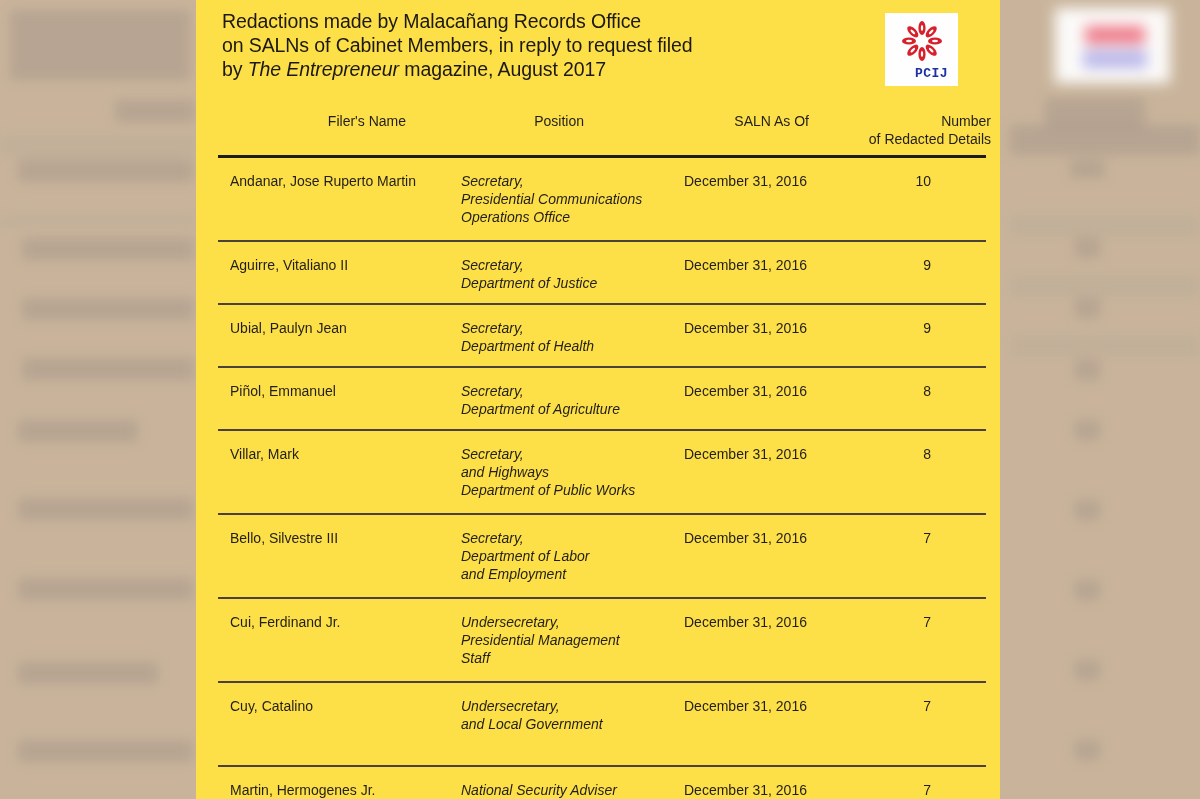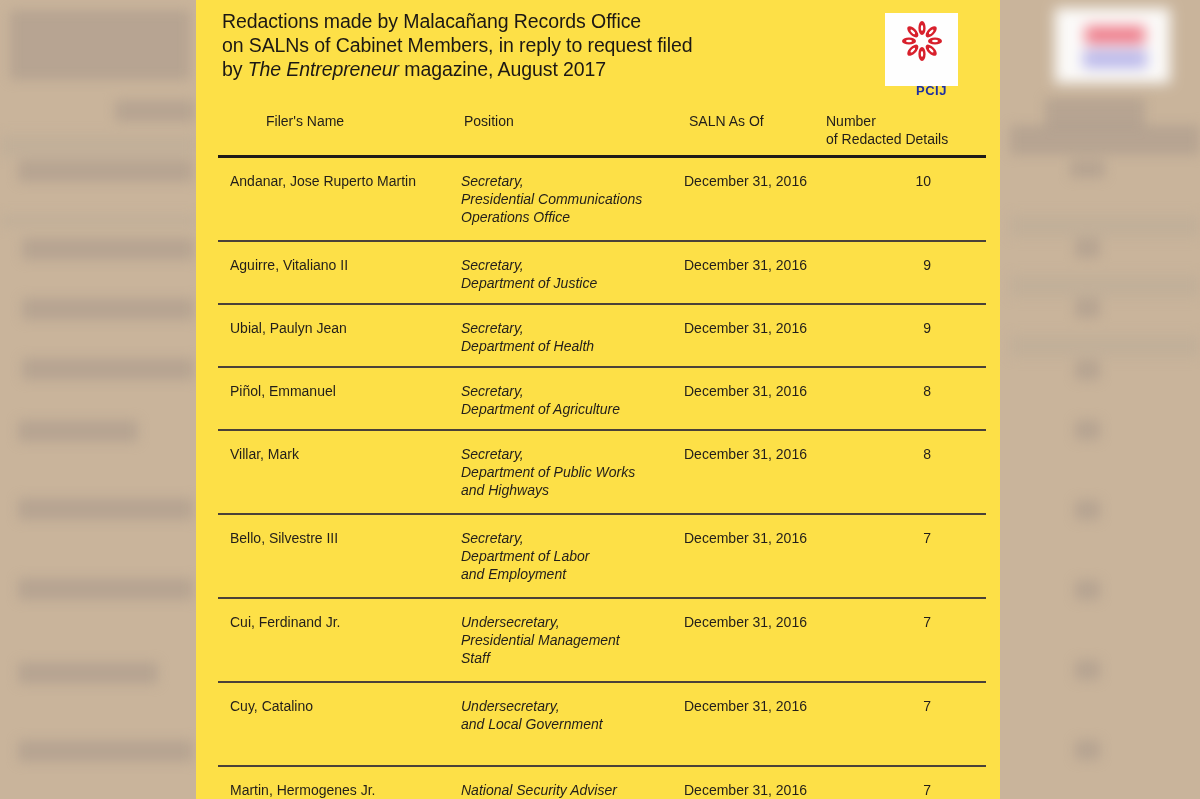--- a/index.html
+++ b/index.html
@@ -26,27 +26,27 @@
       font-size: 19.5px; line-height: 24px; font-weight: normal; color: #1c1814;
       letter-spacing: -0.1px;
     }
     .title i { font-style: italic; }
     .logo {
       position: absolute; left: 689px; top: 13px; width: 73px; height: 73px;
       background: #fefefe;
     }
     .logo svg { position: absolute; left: 16px; top: 6px; }
     .logo .logo-text {
-      position: absolute; left: 0; width: 93px; top: 70px; text-align: center;
-      font-family: Liberation Sans, sans-serif; font-weight: bold; font-size: 13px; color: #1d2fa3;
+      position: absolute; left: 0; width: 93px; top: 53px; text-align: center;
+      font-family: Liberation Mono, monospace; font-weight: bold; font-size: 13px; color: #1d2fa3;
       letter-spacing: 0.5px;
     }
 
     .thead { position: absolute; top: 112px; left: 0; width: 804px; font-size: 14px; color: #221e1a; }
-    .thead div { position: absolute; text-align: left; line-height: 18px; }
+    .thead div { position: absolute; text-align: right; line-height: 18px; }
     .h-name { left: 70px; width: 140px; }
     .h-pos  { left: 268px; width: 120px; }
     .h-saln { left: 493px; width: 120px; }
     .h-num  { left: 630px; width: 165px; }
 
     .rule-thick { position: absolute; left: 22px; top: 155px; width: 768px; height: 3px; background: #1f1b17; }
     .row { position: absolute; left: 0; width: 804px; font-size: 14px; line-height: 18px; color: #221e1a; }
     .row .c-name { position: absolute; left: 34px; top: 0; width: 230px; }
     .row .c-pos  { position: absolute; left: 265px; top: 0; width: 220px; }
     .row .c-pos span { display: block; font-style: italic; }
@@ -180,22 +180,22 @@
     </div>
     <div class="c-saln">December 31, 2016</div>
     <div class="c-num">8</div>
   </div>
   <div class="rule" style="top:429px;"></div>
 
   <div class="row" style="top:445px;">
     <div class="c-name">Villar, Mark</div>
     <div class="c-pos">
       <span>Secretary,</span>
+      <span>and Highways</span>
       <span>Department of Public Works</span>
-      <span>and Highways</span>
     </div>
     <div class="c-saln">December 31, 2016</div>
     <div class="c-num">8</div>
   </div>
   <div class="rule" style="top:513px;"></div>
 
   <div class="row" style="top:529px;">
     <div class="c-name">Bello, Silvestre III</div>
     <div class="c-pos">
       <span>Secretary,</span>

